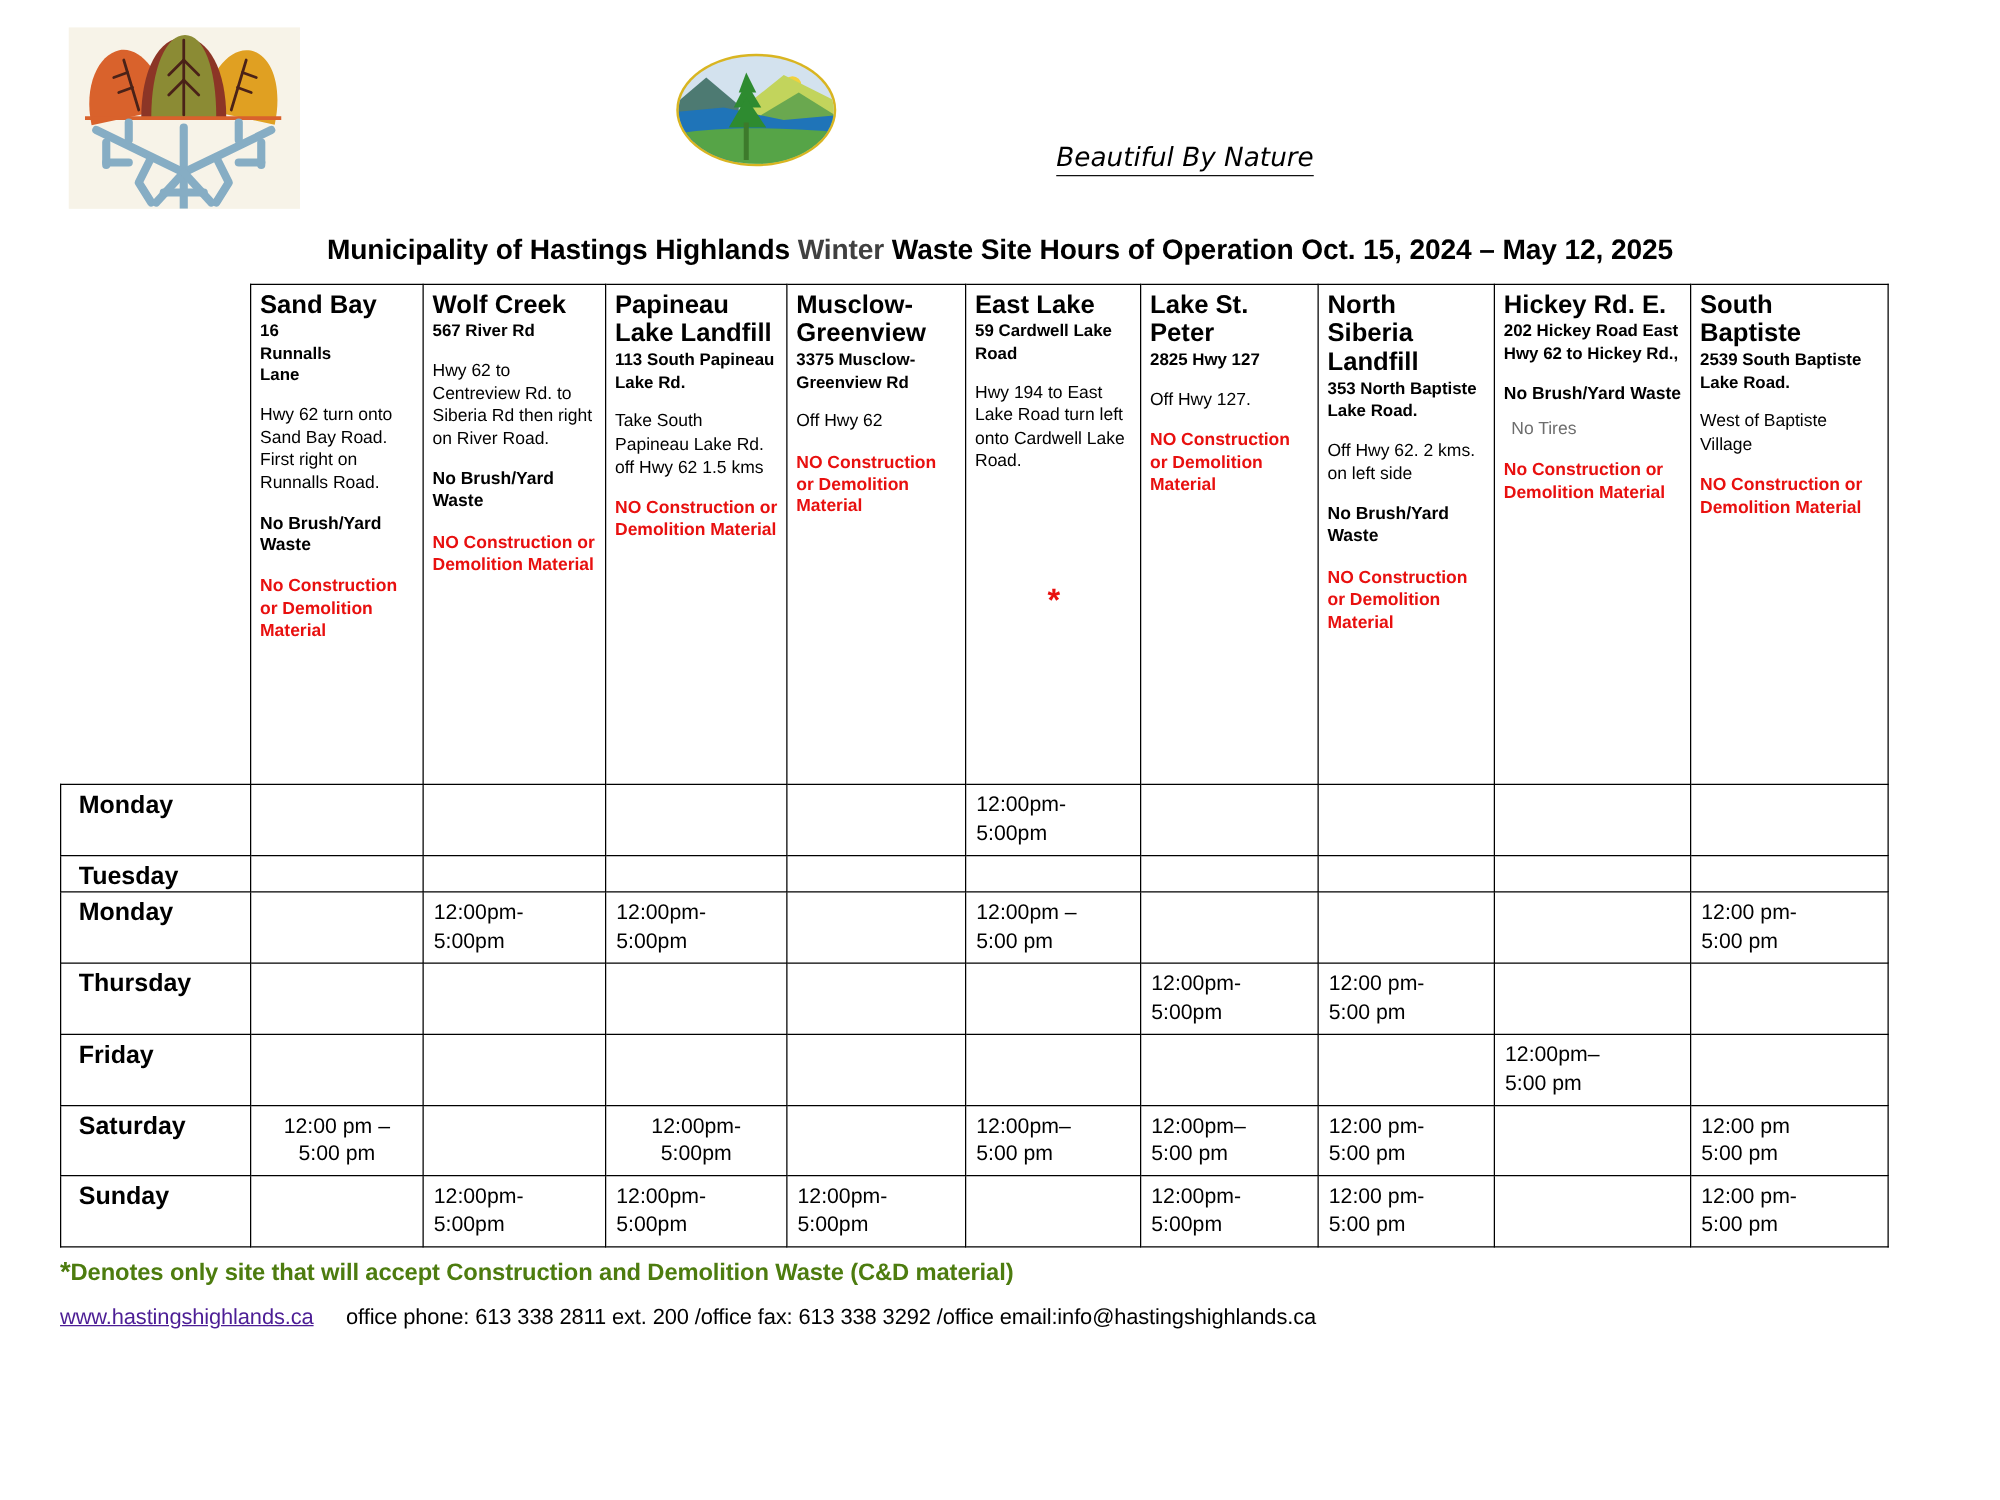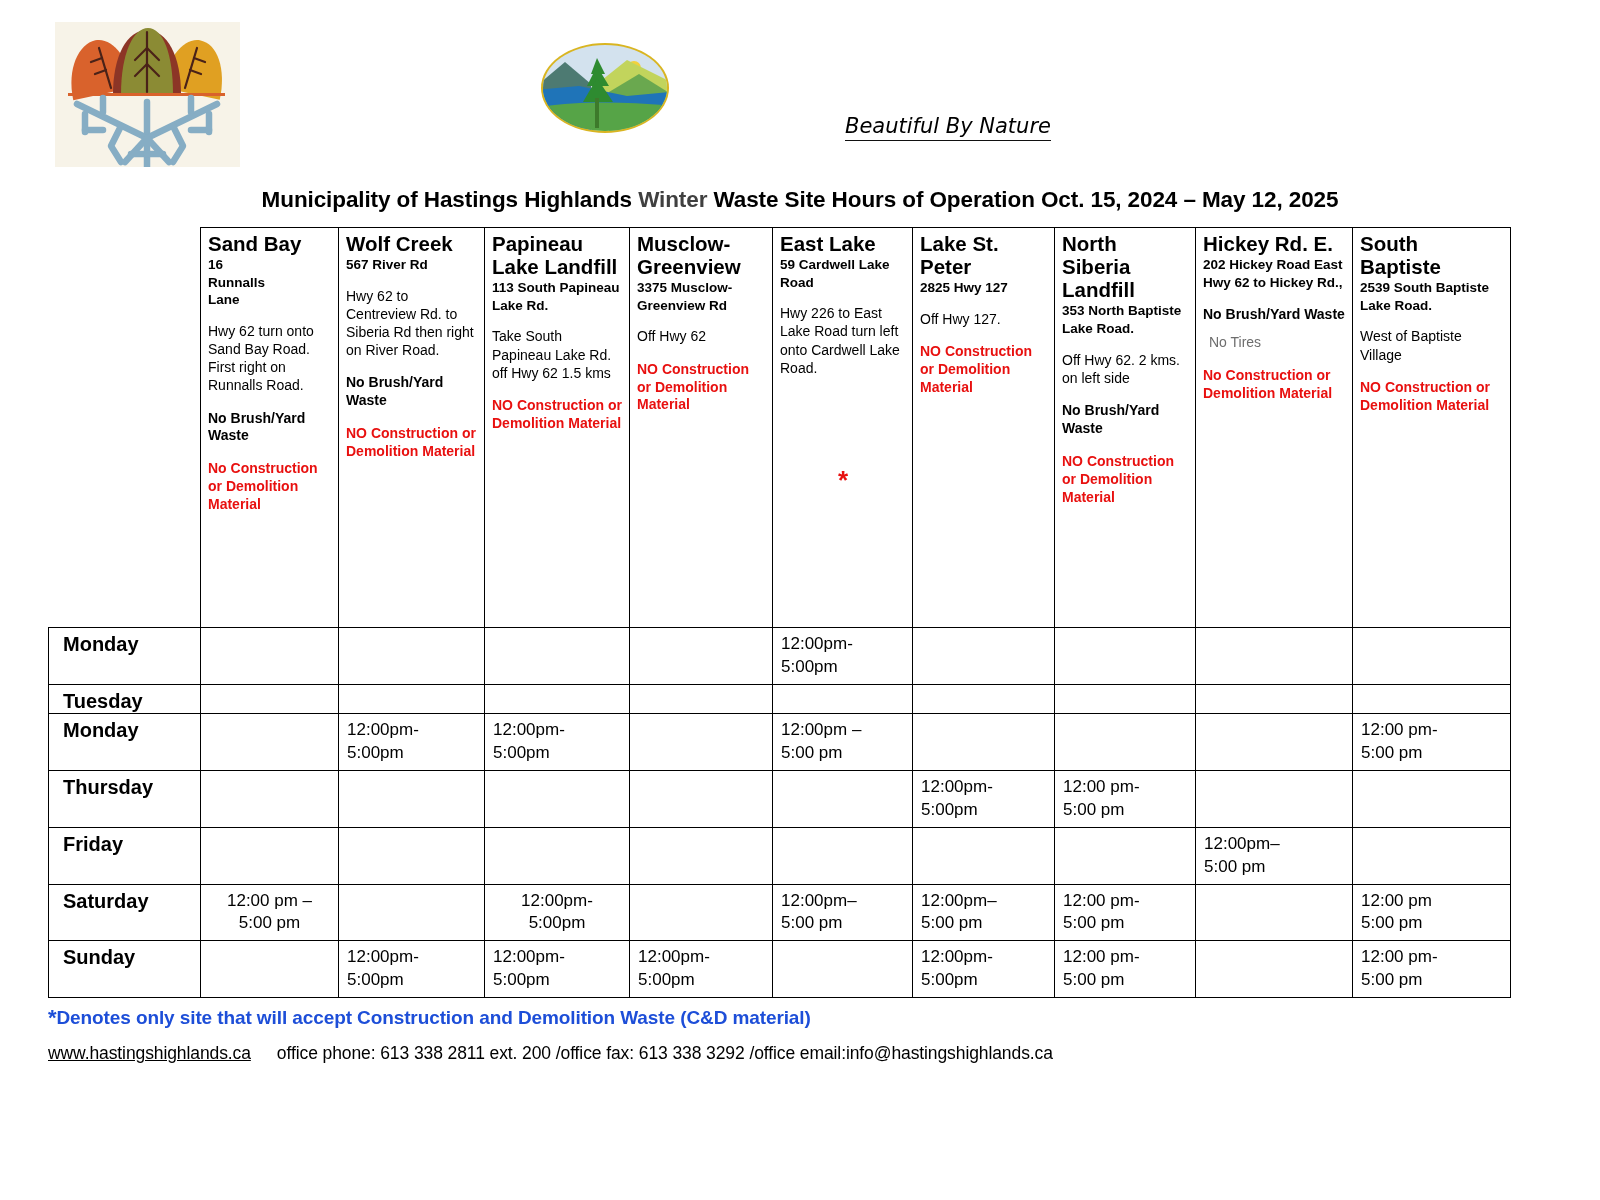--- a/index.html
+++ b/index.html
@@ -109,34 +109,34 @@
     font-size:17px;
     padding:5px 6px 5px 8px;
     line-height:1.35;
     vertical-align:top;
   }
   td.slot.center { text-align:center; padding-left:6px; }
 
   
   #footnote {
     margin:7px 0 0 48px;
-    color:#1d4ed8;
+    color:#4d7c0f;
     font-size:19px;
     font-weight:bold;
     letter-spacing:-0.1px;
   }
   #footnote .ast { font-size:22px; vertical-align:-1px; }
   #contact-line {
     margin:12px 0 0 48px;
     font-size:17.5px;
     letter-spacing:-0.1px;
     white-space:nowrap;
   }
   #site-url {
-    color:#000000; text-decoration:underline; margin-right:26px;
+    color:#4c1d95; text-decoration:underline; margin-right:26px;
   }
 </style>
 </head>
 <body>
 
 <div id="header-area">
 
   <div id="season-logo">
     <svg viewBox="0 0 185 145" xmlns="http://www.w3.org/2000/svg">
       <rect x="0" y="0" width="185" height="145" fill="#f7f3e8"></rect>
@@ -255,21 +255,21 @@
           </td>
           <td class="site-head">
             <div class="site-name">Musclow-Greenview</div>
             <div class="site-addr">3375 Musclow-Greenview Rd</div>
             <div class="site-dir">Off Hwy 62</div>
             <div class="note-cd">NO Construction or Demolition Material</div>
           </td>
           <td class="site-head">
             <div class="site-name">East Lake</div>
             <div class="site-addr">59 Cardwell Lake Road</div>
-            <div class="site-dir">Hwy 226 to East Lake Road turn left onto Cardwell Lake Road.</div>
+            <div class="site-dir">Hwy 194 to East Lake Road turn left onto Cardwell Lake Road.</div>
             <div class="star-mark">*</div>
           </td>
           <td class="site-head">
             <div class="site-name">Lake St. Peter</div>
             <div class="site-addr">2825 Hwy 127</div>
             <div class="site-dir">Off Hwy 127.</div>
             <div class="note-cd">NO Construction or Demolition Material</div>
           </td>
           <td class="site-head">
             <div class="site-name">North Siberia Landfill</div>

